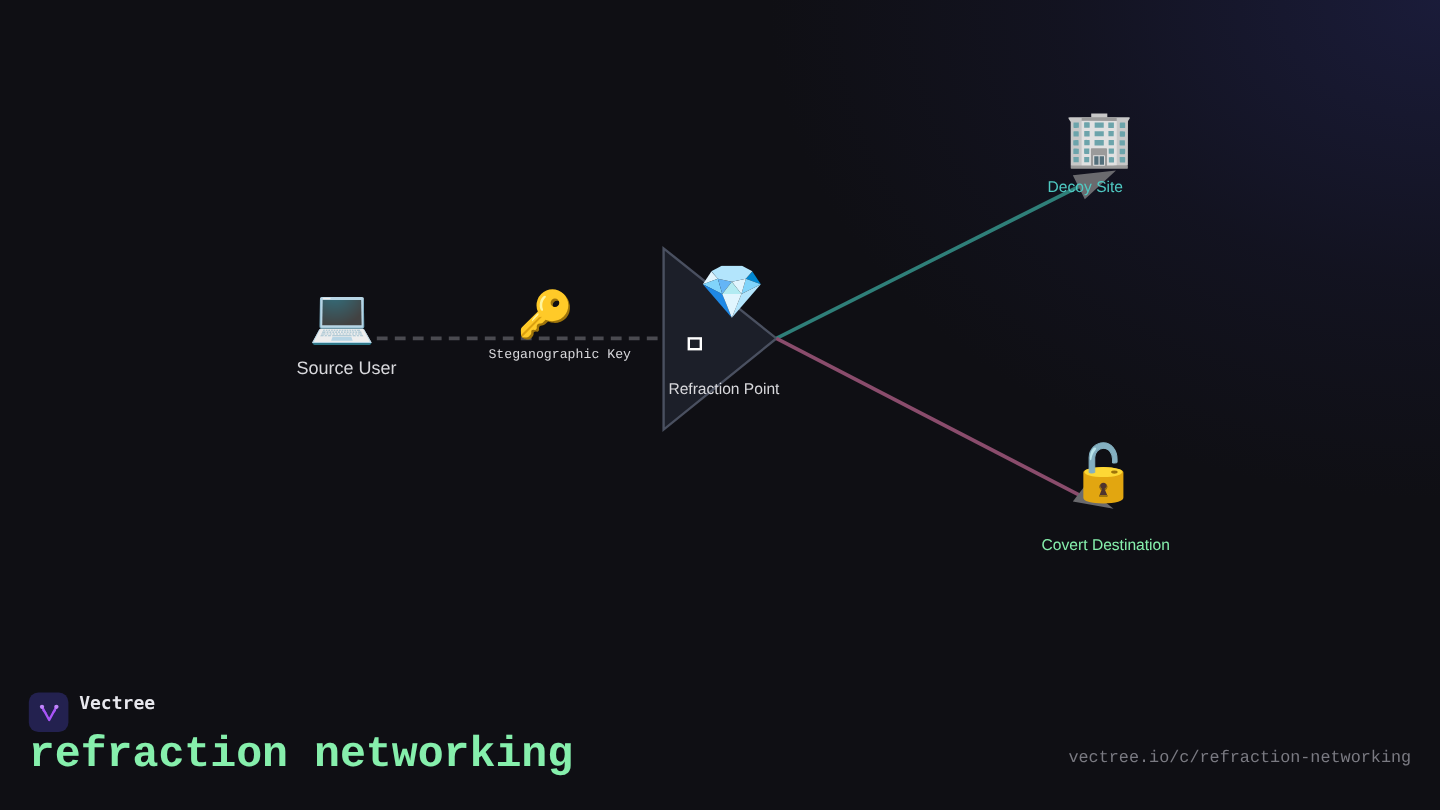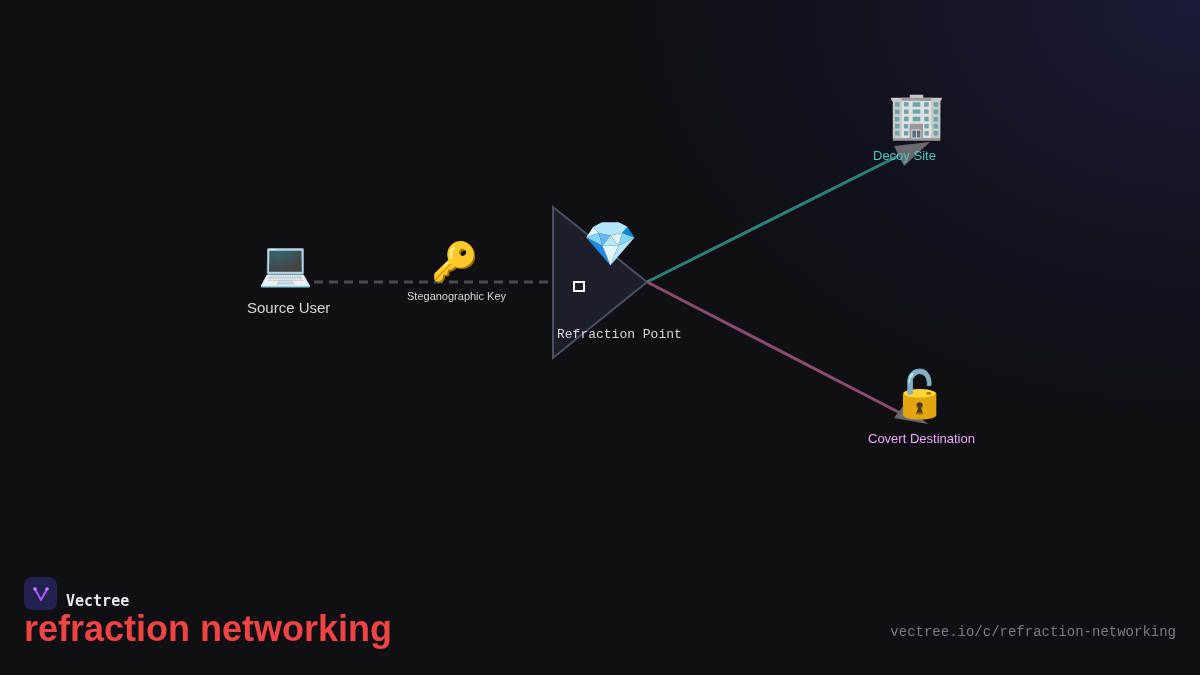--- a/index.html
+++ b/index.html
@@ -18,32 +18,32 @@
     .node { position: absolute; text-align: center; }
     .emoji {
       position: absolute; line-height: 1;
       font-family: "DejaVu Sans", sans-serif;
     }
     .label {
       position: absolute; white-space: nowrap;
       font-family: "Liberation Sans", sans-serif;
     }
     .brand {
-      position: absolute; left: 24px; top: 577px; display: flex; align-items: flex-end; gap: 9px;
+      position: absolute; left: 24px; top: 577px; display: flex; align-items: flex-start; gap: 9px;
     }
     .brand-logo {
       width: 33px; height: 33px; border-radius: 8px; background: #23214f;
       display: flex; align-items: center; justify-content: center;
     }
     .brand-name {
       color: #e8e8ee; font-family: "DejaVu Sans Mono", monospace; font-weight: bold; font-size: 15px;
     }
     .title {
-      position: absolute; left: 24px; top: 608px; color: #ef4444;
-      font-family: Liberation Sans, sans-serif; font-weight: bold;
+      position: absolute; left: 24px; top: 608px; color: #86efac;
+      font-family: Liberation Mono, monospace; font-weight: bold;
       font-size: 36px; letter-spacing: 0px;
     }
     .url {
       position: absolute; right: 24px; top: 624px; color: #7a7a82;
       font-family: Liberation Mono, monospace; font-size: 14px;
     }
   </style>
 </head>
 <body>
 
@@ -63,36 +63,36 @@
   <polygon points="894,418 904,405 928,424" fill="#6a6a6e"></polygon>
 </svg>
 
 <div class="node">
   <span class="emoji" style="left:258px; top:242px; font-size:44px;">💻</span>
   <span class="label" style="left:247px; top:299px; font-size:15px; color:#d8d8dc;">Source User</span>
 </div>
 
 <div class="node">
   <span class="emoji" style="left:431px; top:243px; font-size:38px;">🔑</span>
-  <span class="label" style="left:407px; top:290px; font-size:11px; color:#d8d8dc;">Steganographic Key</span>
+  <span class="label" style="left:407px; top:290px; font-size:11px; color:#d8d8dc;font-family:Liberation Mono, monospace;">Steganographic Key</span>
 </div>
 
 <div class="node">
   <span class="emoji" style="left:583px; top:222px; font-size:44px;">💎</span>
-  <span class="label" style="left:557px; top:327px; font-size:13px; color:#d8d8dc;font-family:Liberation Mono, monospace;">Refraction Point</span>
+  <span class="label" style="left:557px; top:316px; font-size:13px; color:#d8d8dc;">Refraction Point</span>
 </div>
 
 <div class="node">
   <span class="emoji" style="left:888px; top:92px; font-size:46px;">🏢</span>
   <span class="label" style="left:873px; top:148px; font-size:13px; color:#4fc9c2;">Decoy Site</span>
 </div>
 
 <div class="node">
   <span class="emoji" style="left:891px; top:371px; font-size:46px;">🔓</span>
-  <span class="label" style="left:868px; top:431px; font-size:13px; color:#f0abfc;">Covert Destination</span>
+  <span class="label" style="left:868px; top:446px; font-size:13px; color:#86efac;">Covert Destination</span>
 </div>
 
 <div class="brand">
   <div class="brand-logo">
     <svg width="20" height="20" viewBox="0 0 20 20">
       <path d="M4 5 L10 16 L16 5" fill="none" stroke="#a855f7" stroke-width="2" stroke-linecap="round" stroke-linejoin="round"></path>
       <circle cx="4" cy="5" r="1.8" fill="#c084fc"></circle>
       <circle cx="16" cy="5" r="1.8" fill="#c084fc"></circle>
       <path d="M7 10 L5 8 M13 10 L15 8" stroke="#a855f7" stroke-width="1.5" stroke-linecap="round"></path>
     </svg>

